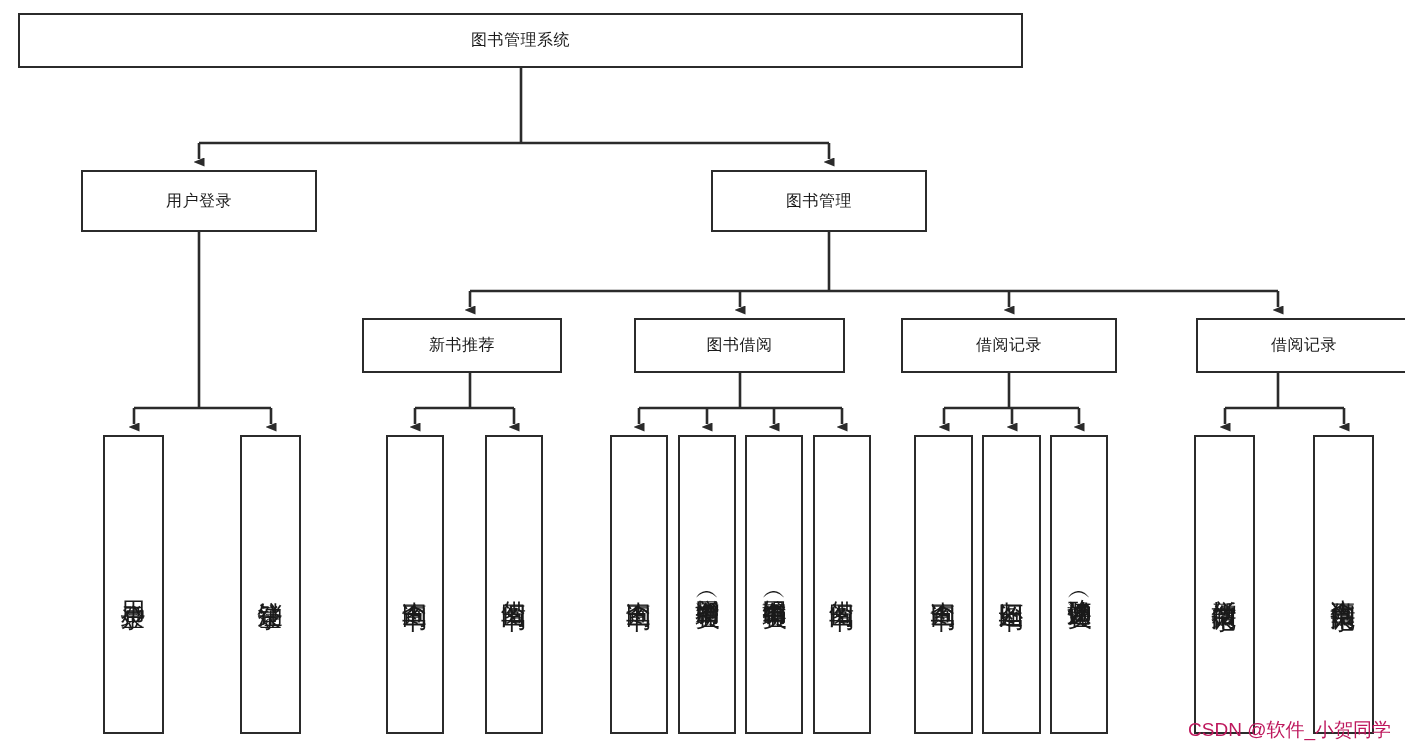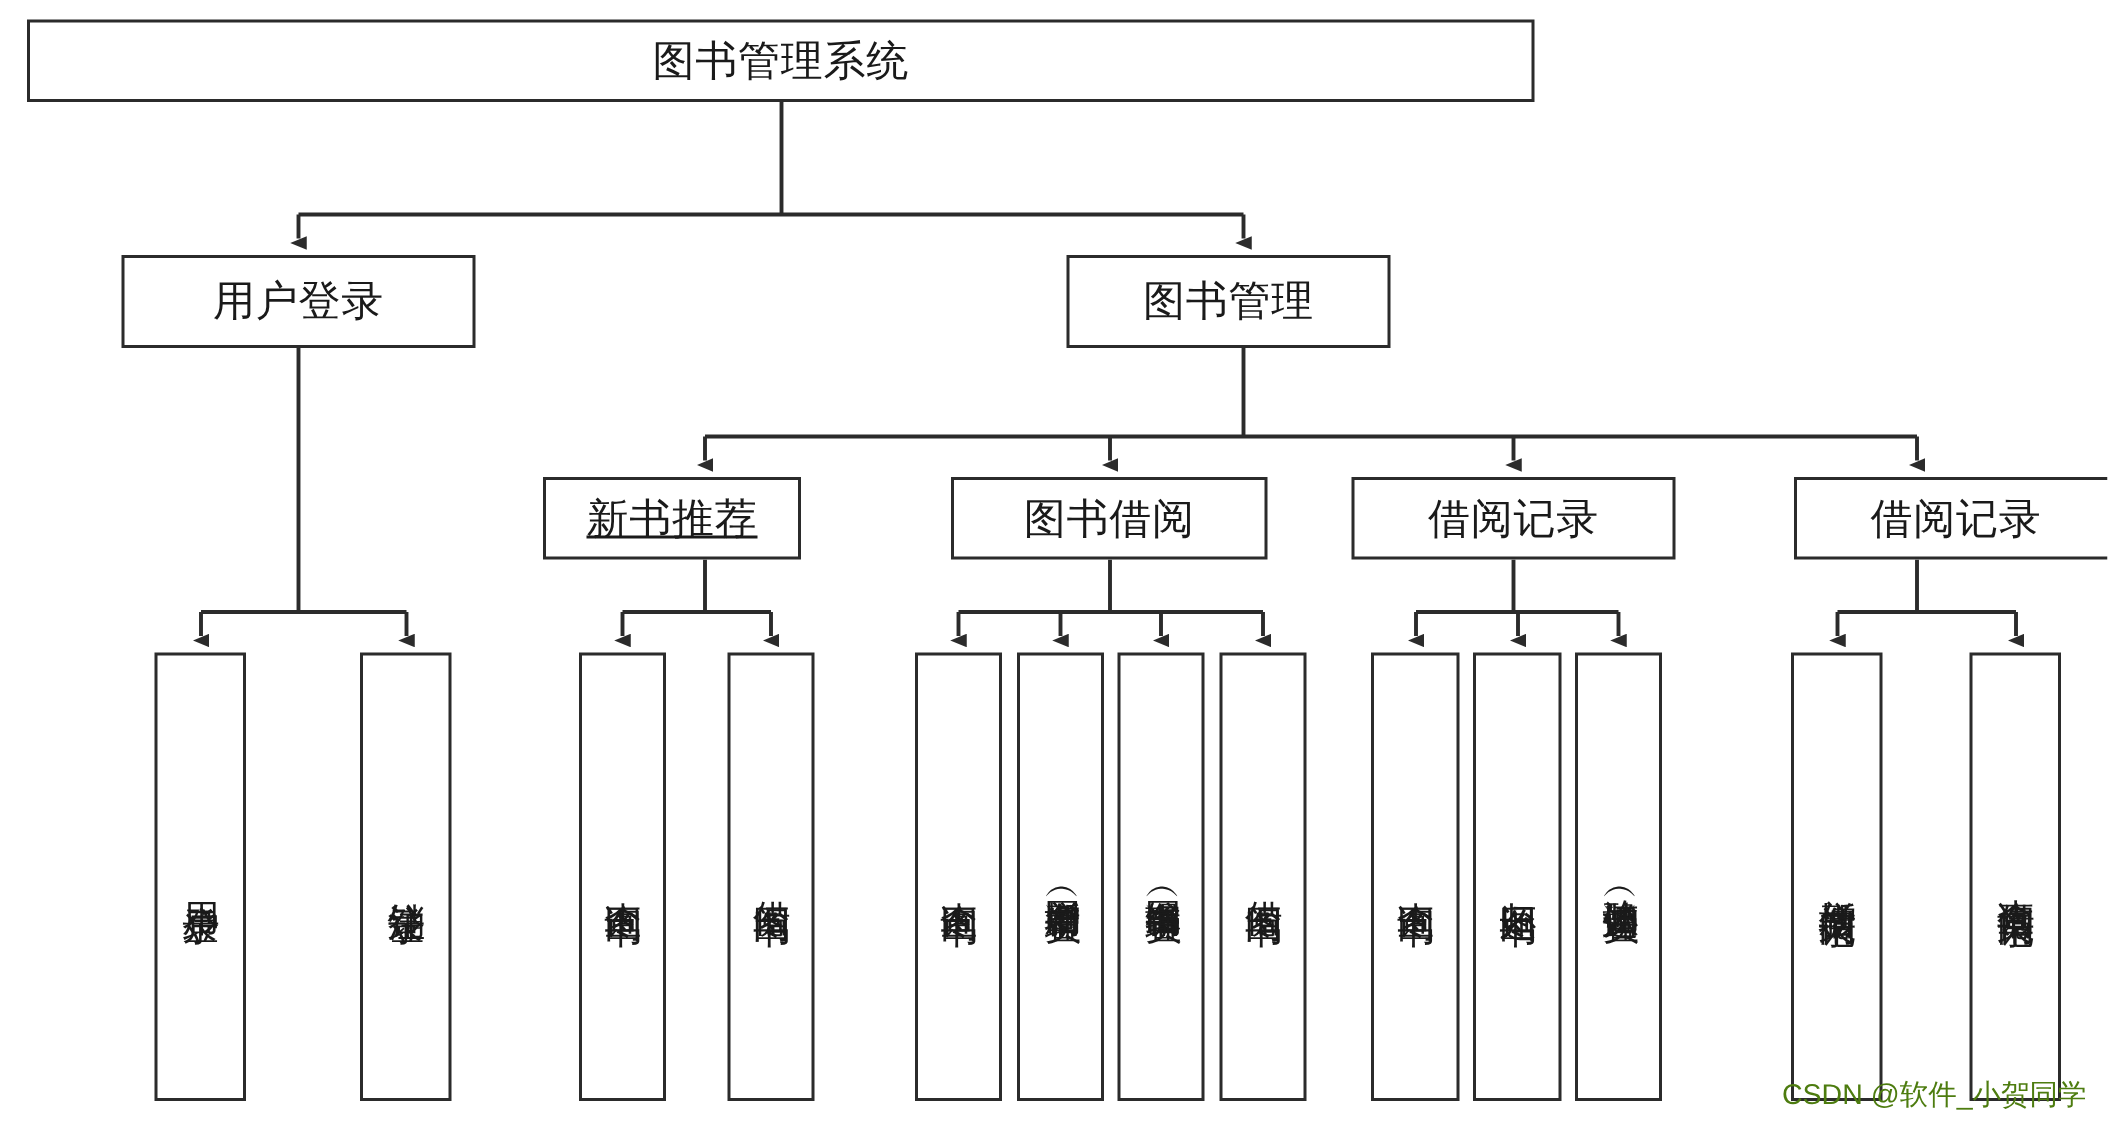--- a/index.html
+++ b/index.html
@@ -33,21 +33,21 @@
     color: #1a1a1a;
   }
   .node-label {
     display: block;
     text-align: center;
     line-height: 1.05;
     color: #1a1a1a;
   }
   
   .node.horiz .node-label {
-    font-size: 28px;
+    font-size: 16px;
     letter-spacing: 0.5px;
     white-space: nowrap;
   }
   
   .node.vert {
     align-items: center;
     justify-content: center;
   }
   .node.vert .node-label {
     writing-mode: vertical-rl;
@@ -59,21 +59,21 @@
   }
   .node.vert.long .node-label {
     font-size: 24px;
     letter-spacing: 1px;
   }
   .watermark {
     position: absolute;
     right: 14px;
     bottom: 4px;
     font-size: 19px;
-    color: #4d7c0f;
+    color: #be185d;
     white-space: nowrap;
     pointer-events: none;
   }
 </style>
 </head>
 <body>
 
 <div id="diagram-root">
 
   <svg id="edge-layer" viewBox="0 0 1405 747" width="1405" height="747" xmlns="http://www.w3.org/2000/svg">
@@ -122,21 +122,21 @@
   <div id="nodes-layer">
       <div class="node horiz" id="node-root" style="left: 18px; top: 13px; width: 1005px; height: 55px;">
         <span class="node-label">图书管理系统</span>
       </div>
       <div class="node horiz" id="node-user-login" style="left: 81px; top: 170px; width: 236px; height: 62px;">
         <span class="node-label">用户登录</span>
       </div>
       <div class="node horiz" id="node-book-manage" style="left: 711px; top: 170px; width: 216px; height: 62px;">
         <span class="node-label">图书管理</span>
       </div>
-      <div class="node horiz" id="node-new-book-recommend" style="left: 362px; top: 318px; width: 172px; height: 55px; text-decoration: underline;">
+      <div class="node horiz" id="node-new-book-recommend" style="left: 362px; top: 318px; width: 200px; height: 55px;">
         <span class="node-label">新书推荐</span>
       </div>
       <div class="node horiz" id="node-book-borrow" style="left: 634px; top: 318px; width: 211px; height: 55px;">
         <span class="node-label">图书借阅</span>
       </div>
       <div class="node horiz" id="node-current-borrow" style="left: 901px; top: 318px; width: 216px; height: 55px;">
         <span class="node-label">借阅记录</span>
       </div>
       <div class="node horiz" id="node-borrow-record" style="left: 1196px; top: 318px; width: 216px; height: 55px;">
         <span class="node-label">借阅记录</span>

